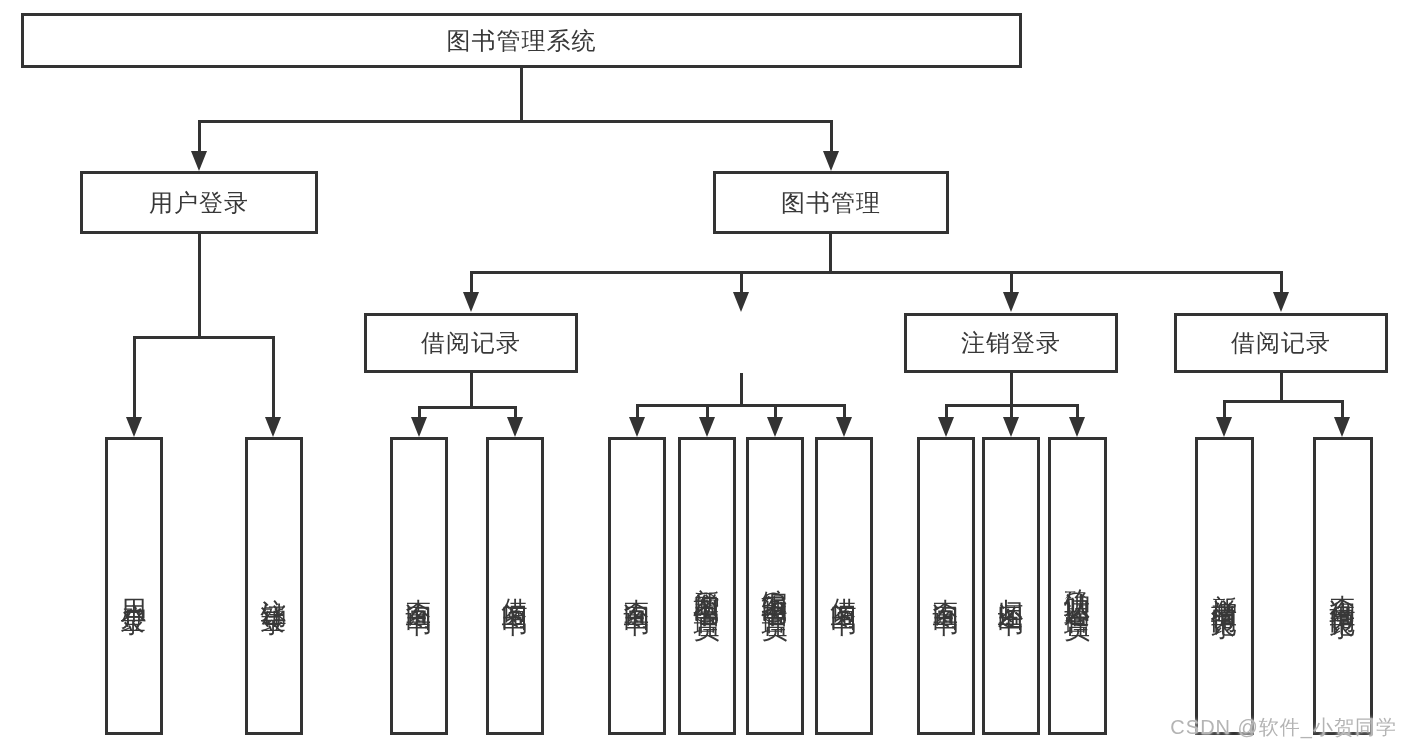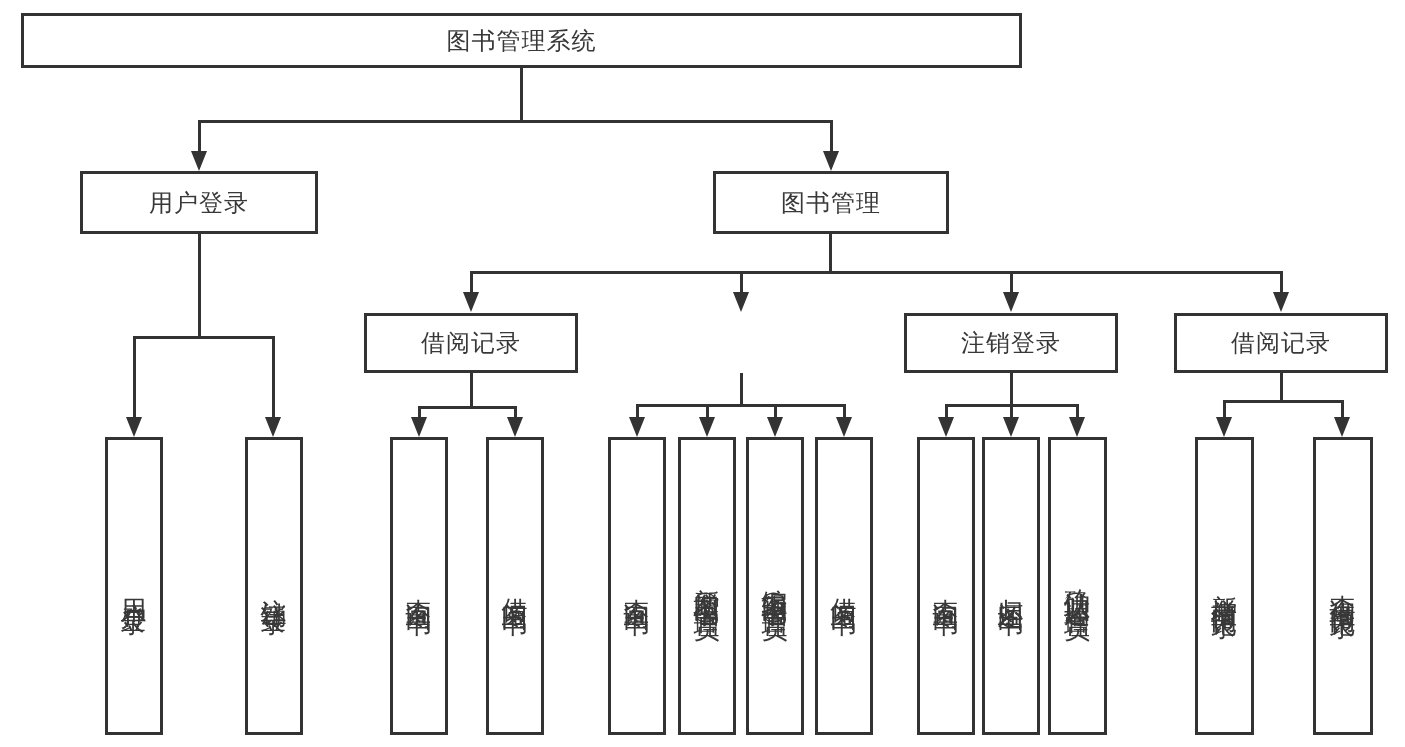--- a/index.html
+++ b/index.html
@@ -183,14 +183,15 @@
   <div class="vline" style="left:1076px; top:404px; height:14px;"></div>
   <div class="arrow" style="left:1069px; top:417px;"></div>
 
   <div class="vline" style="left:1280px; top:373px; height:30px;"></div>
   <div class="hline" style="left:1223px; top:400px; width:121px;"></div>
   <div class="vline" style="left:1223px; top:400px; height:18px;"></div>
   <div class="arrow" style="left:1216px; top:417px;"></div>
   <div class="vline" style="left:1341px; top:400px; height:18px;"></div>
   <div class="arrow" style="left:1334px; top:417px;"></div>
 
+  <div class="watermark">CSDN @软件_小贺同学</div>
 
 </div>
 
 </body></html>

